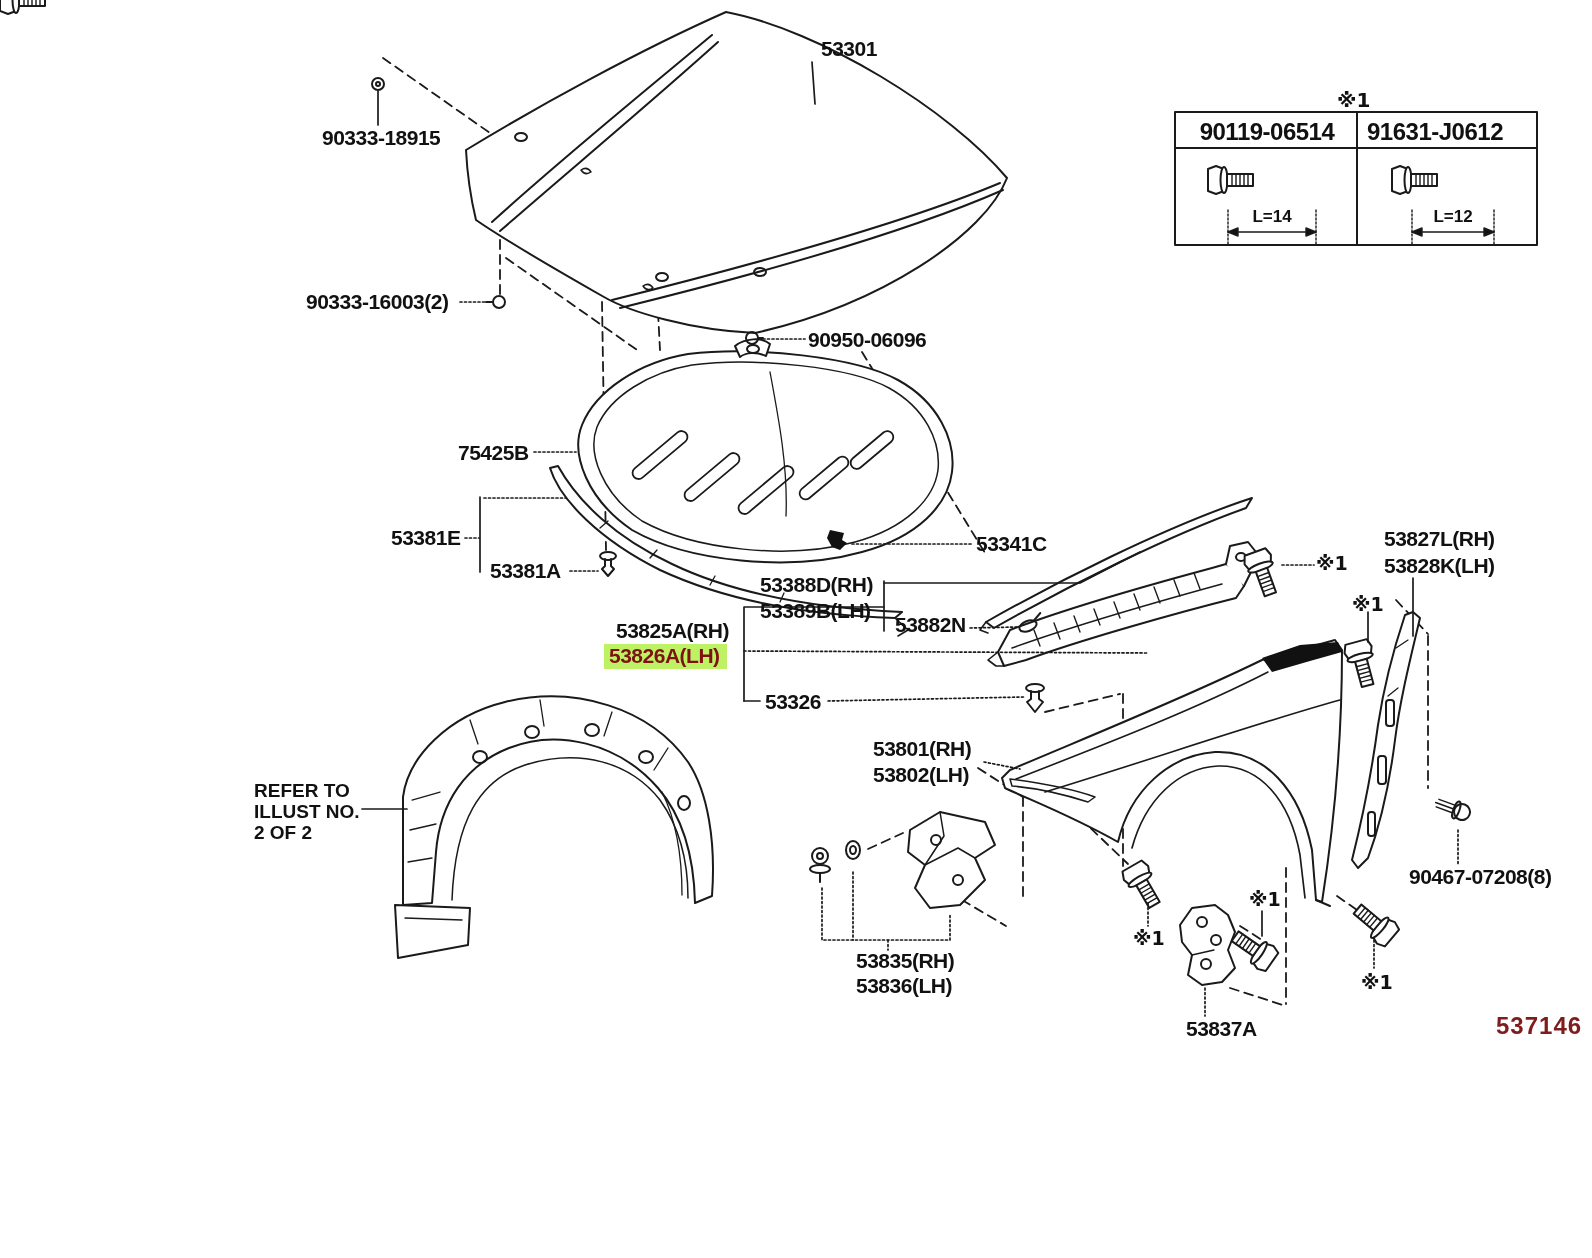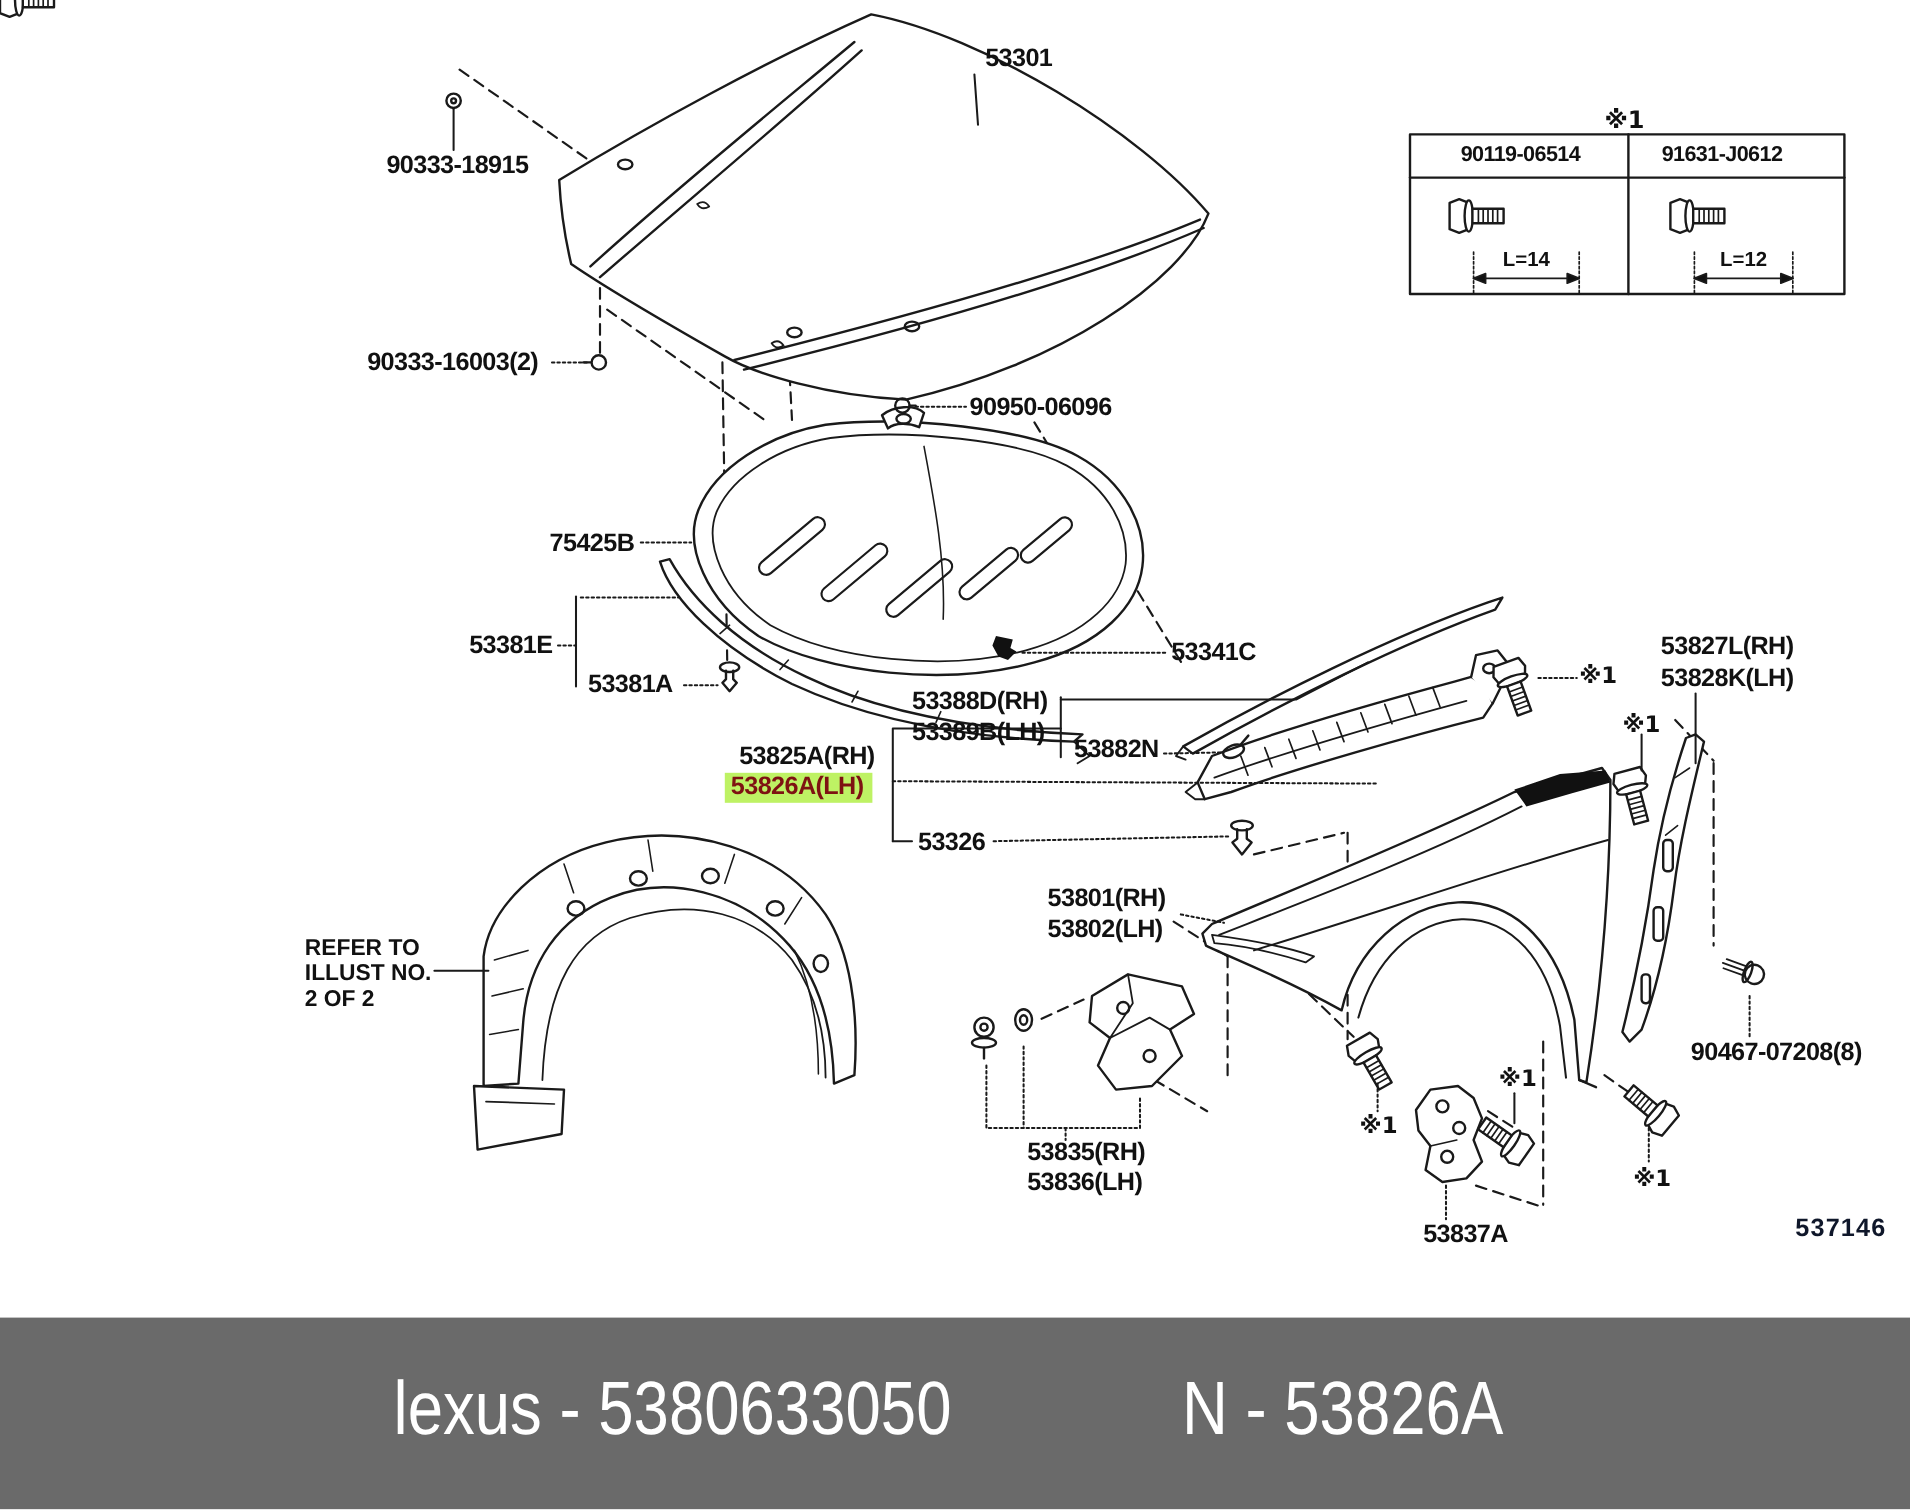--- a/index.html
+++ b/index.html
@@ -6,25 +6,25 @@
   #stage{position:relative;width:1592px;height:1258px;background:#ffffff;overflow:hidden;
          font-family:"Liberation Sans",sans-serif;}
   svg{position:absolute;left:0;top:0;}
   .lbl{position:absolute;font-family:"Liberation Sans",sans-serif;font-weight:700;
        font-size:21px;letter-spacing:-0.5px;color:#111;white-space:nowrap;line-height:22px;}
   .refmark{position:absolute;font-family:"DejaVu Sans",sans-serif;font-weight:700;
        font-size:19px;color:#111;white-space:nowrap;}
   .hl{background:#bef264;color:#7e1212;padding:1px 7px 2px 5px;}
   .note-line{position:absolute;font-family:"Liberation Sans",sans-serif;font-weight:700;
        font-size:19px;color:#111;white-space:nowrap;}
-  .tbl-head{position:absolute;text-align:center;font-weight:700;font-size:18px;
+  .tbl-head{position:absolute;text-align:center;font-weight:700;font-size:24px;
        letter-spacing:-0.5px;color:#111;}
   .tbl-len{position:absolute;text-align:center;font-weight:700;font-size:17px;color:#111;}
-  #fig-num{position:absolute;left:1496px;top:1012px;font-size:21px;font-weight:700;
-       letter-spacing:1px;color:#0f172a;}
+  #fig-num{position:absolute;left:1496px;top:1012px;font-size:24px;font-weight:700;
+       letter-spacing:1px;color:#7f1d1d;}
   #footer-bar{position:absolute;left:0;top:1098px;width:1592px;height:160px;background:#6a6a6a;}
   .footer-text{position:absolute;color:#ffffff;font-size:63px;font-weight:400;
        transform:scaleX(0.84);transform-origin:left center;top:40px;white-space:nowrap;}
   #footer-left{left:328px;}
   #footer-right{left:985px;}
 </style>
 </head>
 <body>
 
 <div id="stage">
@@ -302,18 +302,14 @@
 <div class="note-line" style="left:254px;top:822px">2 OF 2</div>
 
 <div class="refmark" style="left:1337px;top:88px;font-size:20px">※1</div>
 <div class="tbl-head" style="left:1177px;top:118px;width:180px">90119-06514</div>
 <div class="tbl-head" style="left:1359px;top:118px;width:152px">91631-J0612</div>
 <div class="tbl-len" style="left:1228px;top:207px;width:88px">L=14</div>
 <div class="tbl-len" style="left:1409px;top:207px;width:88px">L=12</div>
 
 <div id="fig-num">537146</div>
 
-<div id="footer-bar">
-  <span class="footer-text" id="footer-left">lexus - 5380633050</span>
-  <span class="footer-text" id="footer-right">N - 53826A</span>
+
 </div>
 
-</div>
-
 </body></html>

